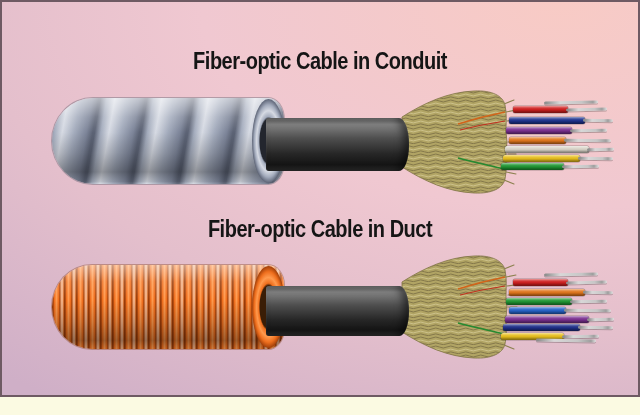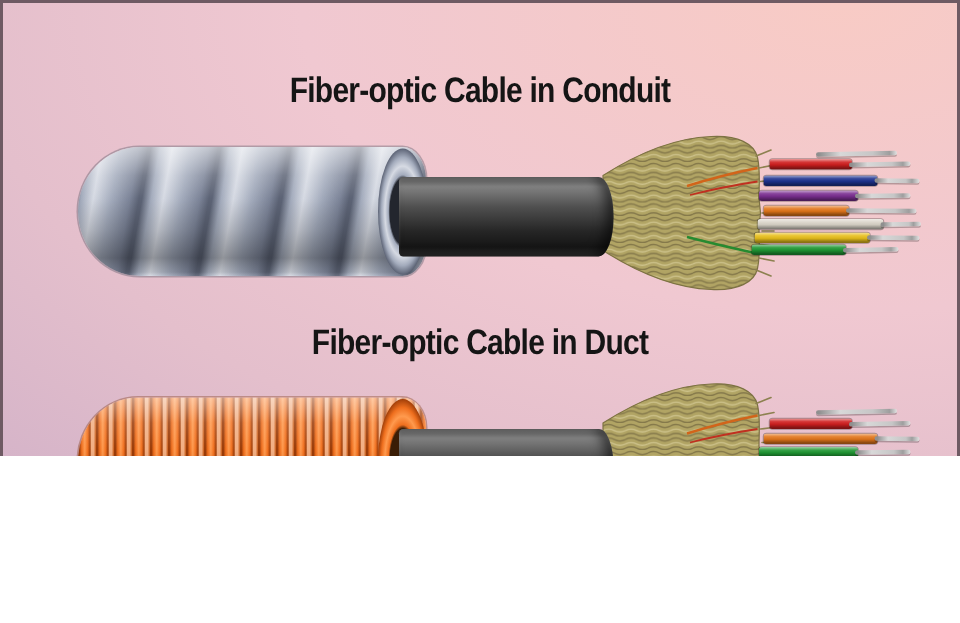--- a/index.html
+++ b/index.html
@@ -1,17 +1,17 @@
 <!DOCTYPE html>
 <html><head>
 <meta charset="utf-8">
 <style>
   html,body{margin:0;padding:0;background:#ffffff;}
   .frame{
-    position:relative;width:640px;height:304px;overflow:hidden;
+    position:relative;width:640px;height:415px;overflow:hidden;
     background:#fbfae2;
     font-family:"Liberation Sans","DejaVu Sans",sans-serif;
   }
   .canvas{
     position:absolute;left:0;top:0;width:640px;height:397px;box-sizing:border-box;
     border:2px solid var(--bg-border,#6e5a63);
     background:
       radial-gradient(135% 125% at 88% 0%,
         var(--bg-tr,#f8cbc5) 0%,
         var(--bg-mid,#f0c8d1) 42%,

